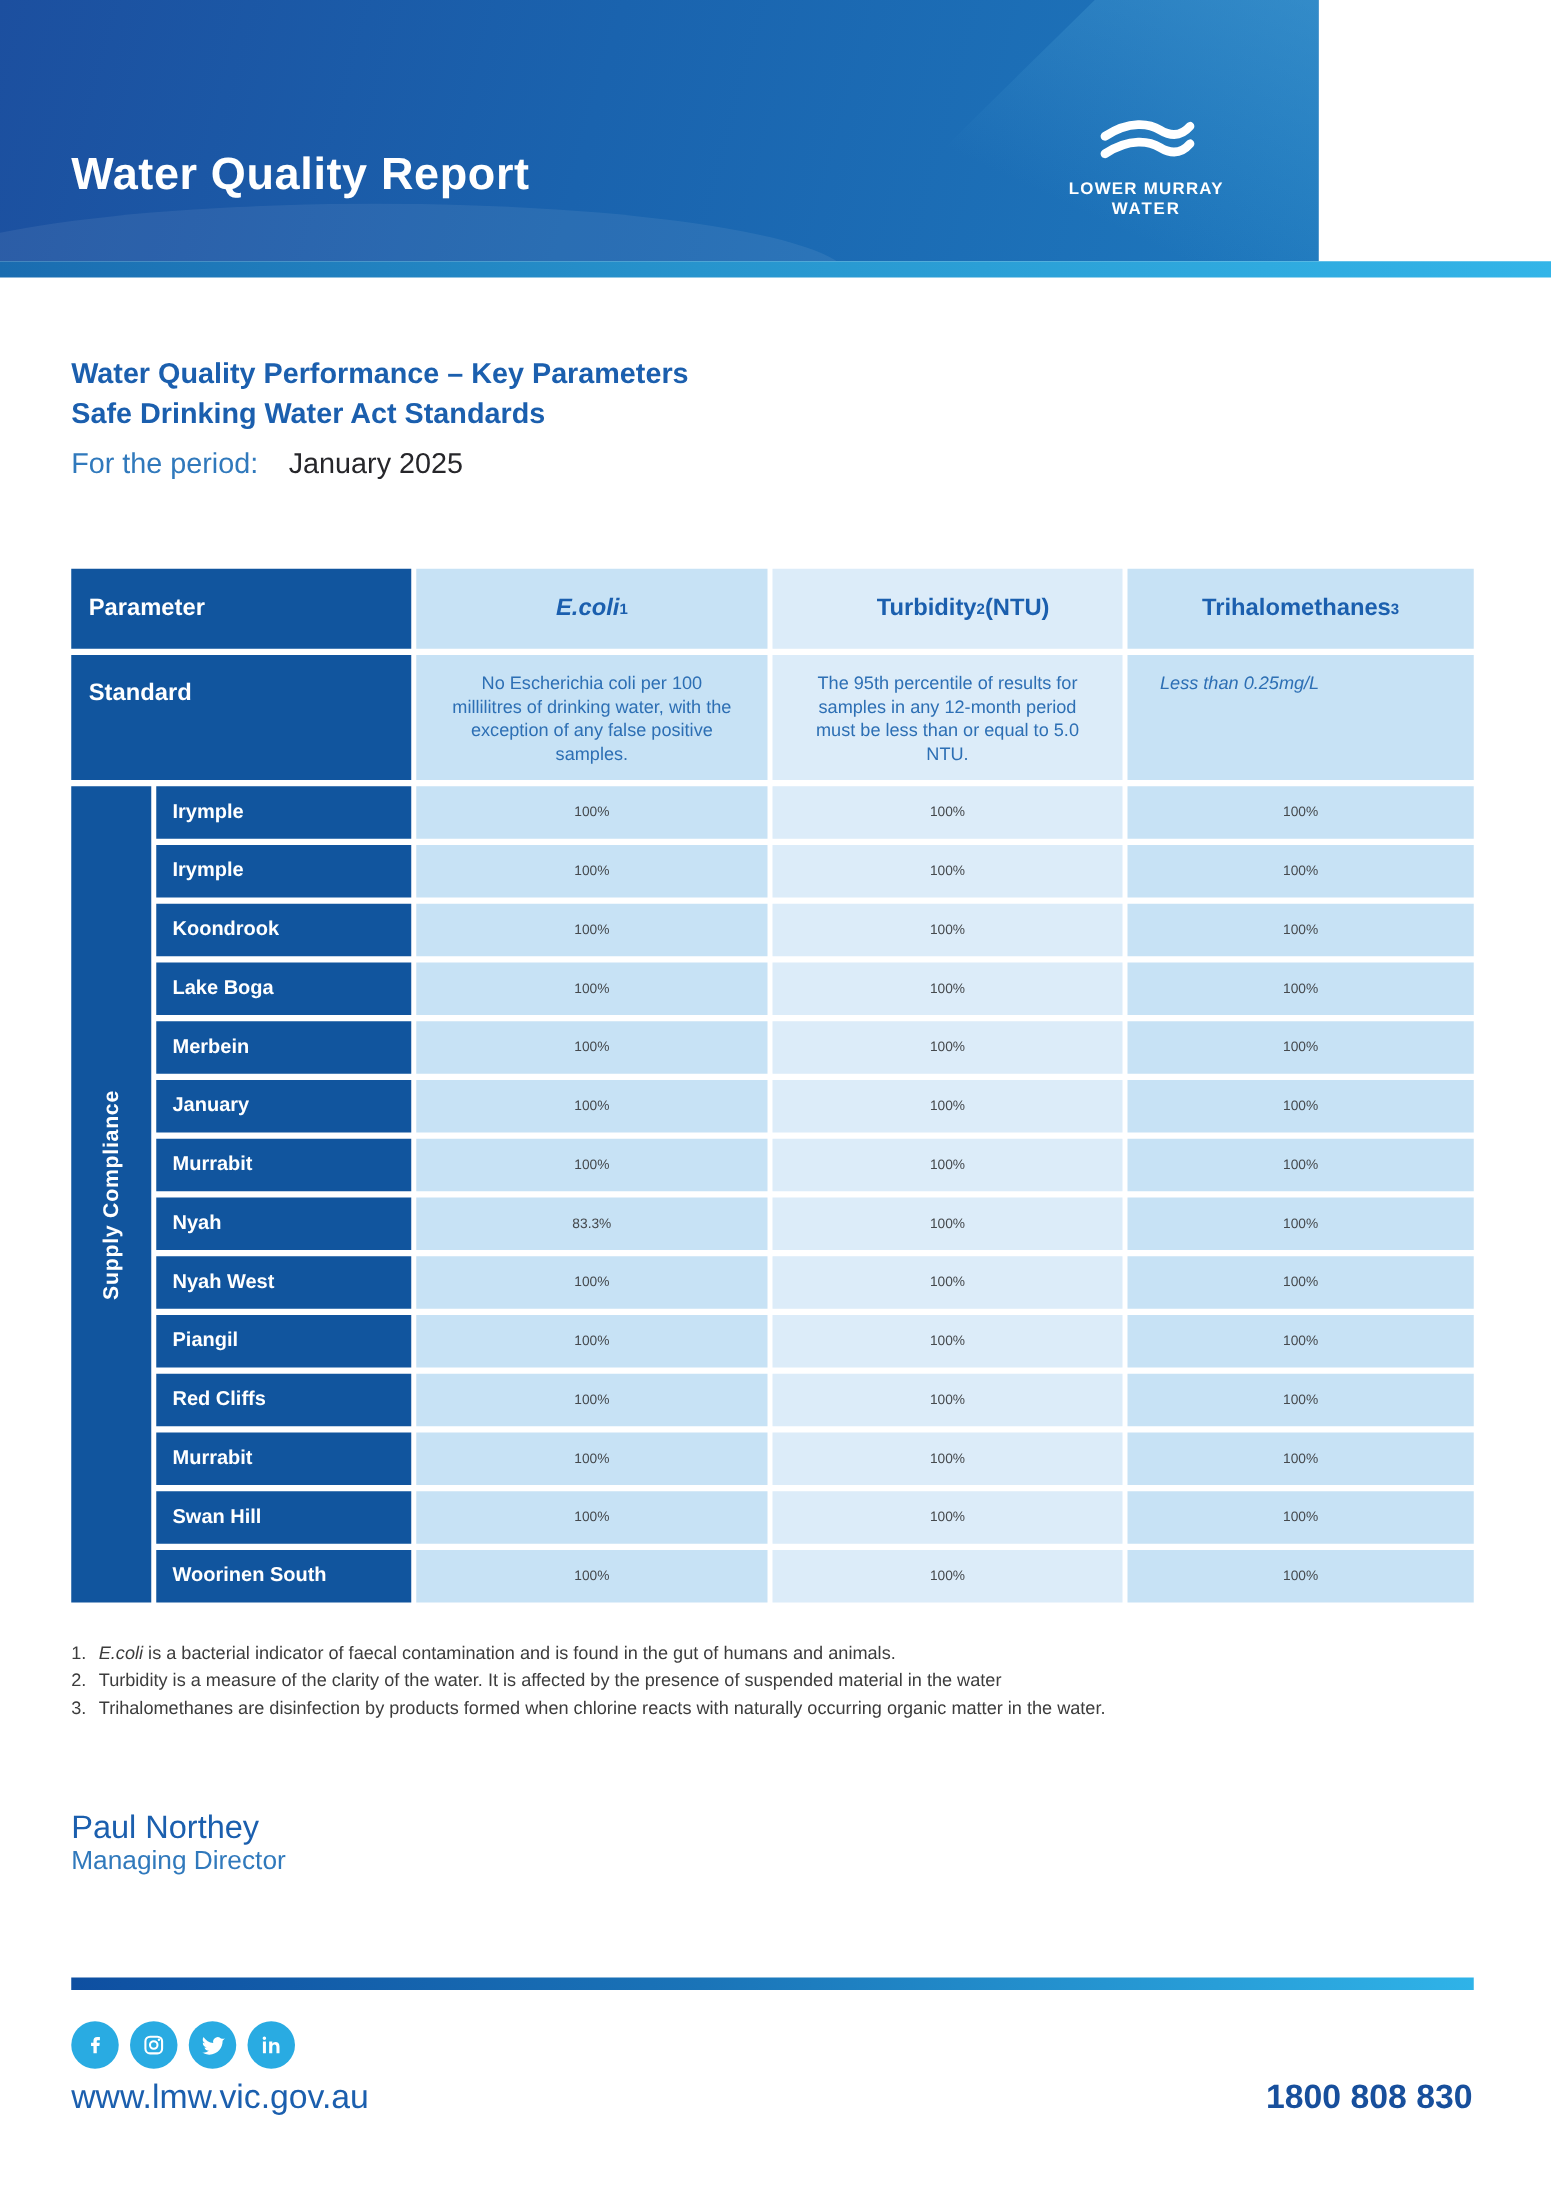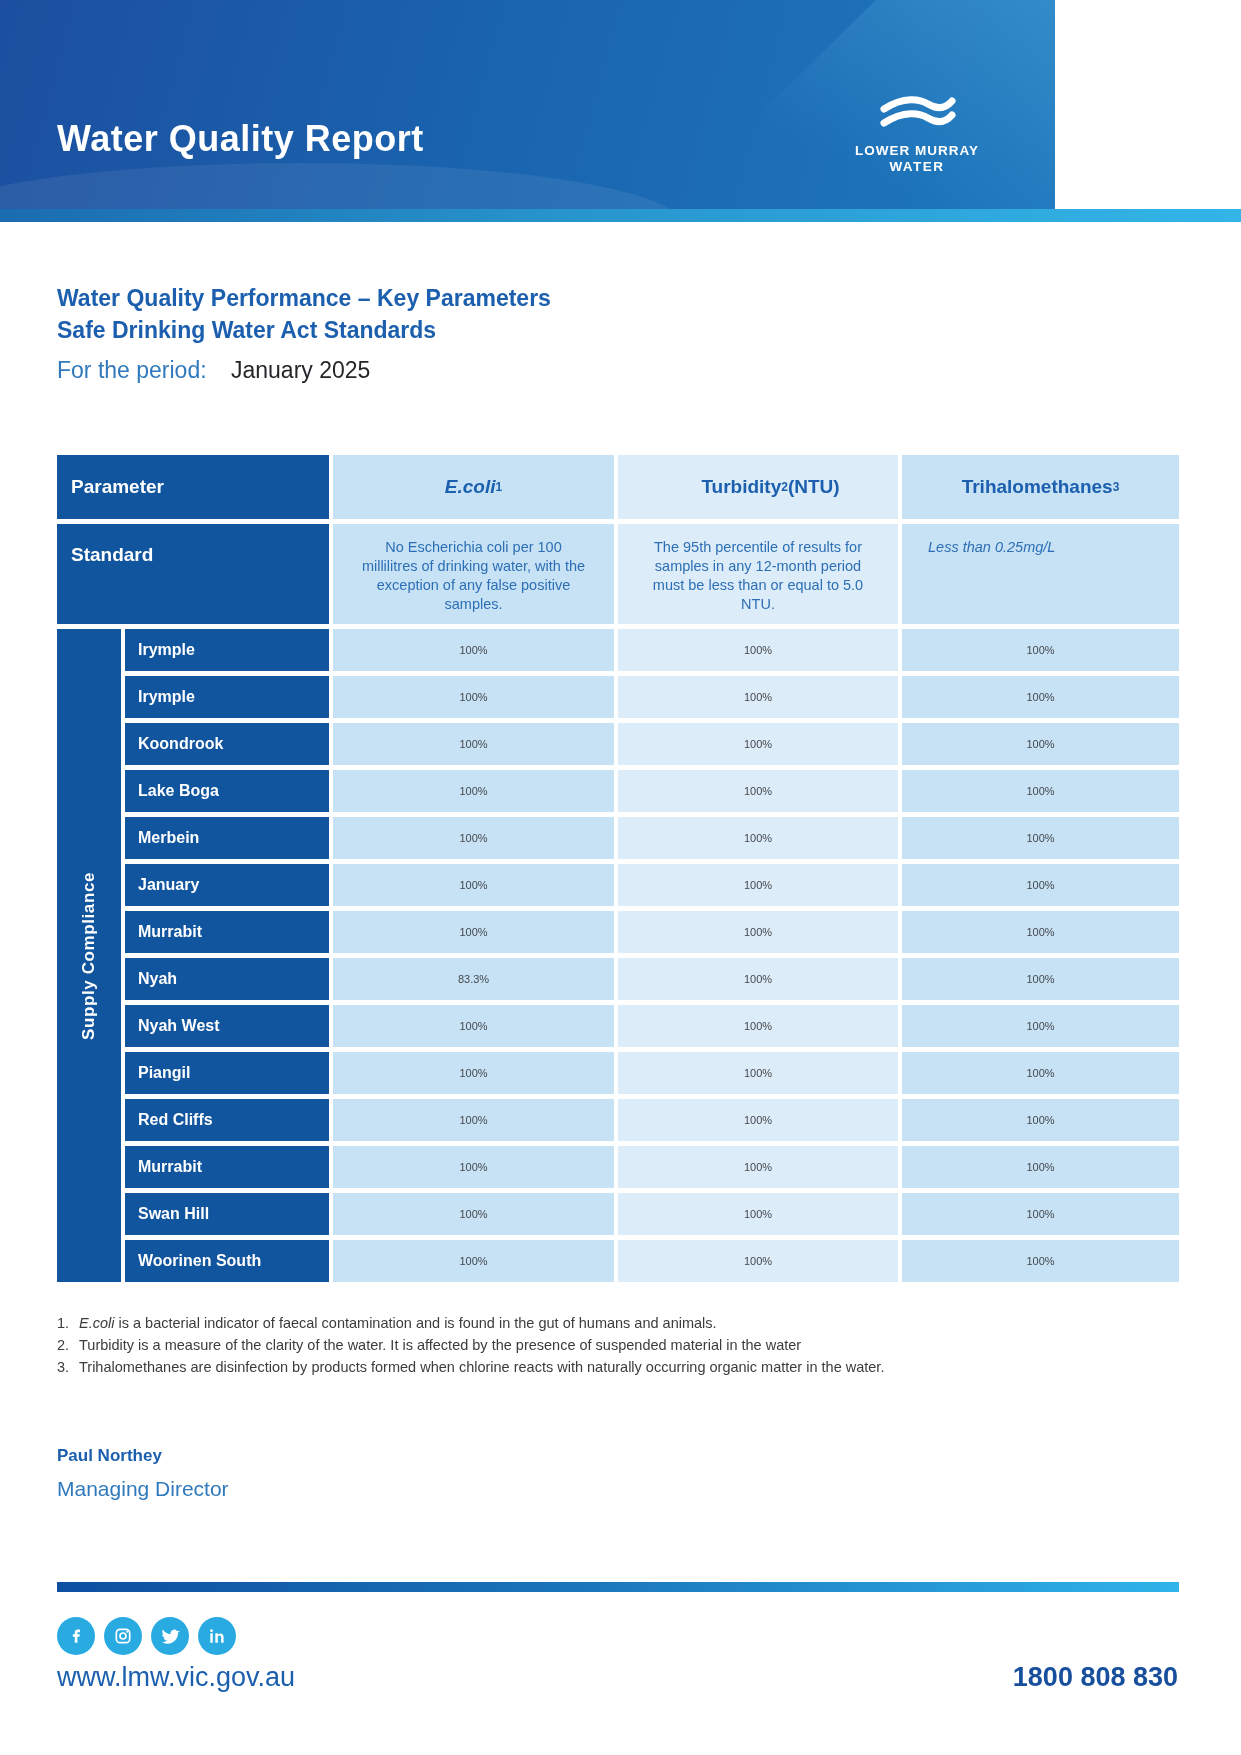--- a/index.html
+++ b/index.html
@@ -82,21 +82,21 @@
   .name-cell { font-size:16px; font-weight:bold; padding-left:13px; color:#ffffff; background:#11559e; }
   .value-cell { justify-content:center; font-size:11px; color:#45494d; }
   .italic { font-style:italic; }
 
   
   .footnotes { position:absolute; left:57px; top:1312px; width:1100px; }
   .footnote { display:flex; font-size:14.5px; color:#3c3c3c; line-height:22px; }
   .fn-num { width:22px; flex:0 0 22px; }
 
   
-  .sig-name { position:absolute; left:57px; top:1446px; font-size:17px; font-weight:bold; color:#1b5fae; }
+  .sig-name { position:absolute; left:57px; top:1446px; font-size:26px; font-weight:normal; color:#1b5fae; }
   .sig-title { position:absolute; left:57px; top:1477px; font-size:21px; color:#3079bc; }
 
   
   .footer-bar {
     position:absolute; left:57px; top:1582px; width:1122px; height:10px;
     background:linear-gradient(90deg,#0e4fa1 0%,#1a74b8 45%,#2fb3e8 100%);
   }
   .social-row { position:absolute; left:57px; top:1617px; display:flex; gap:9px; }
   .social-btn {
     width:38px; height:38px; border-radius:50%; background:#29abe2;

